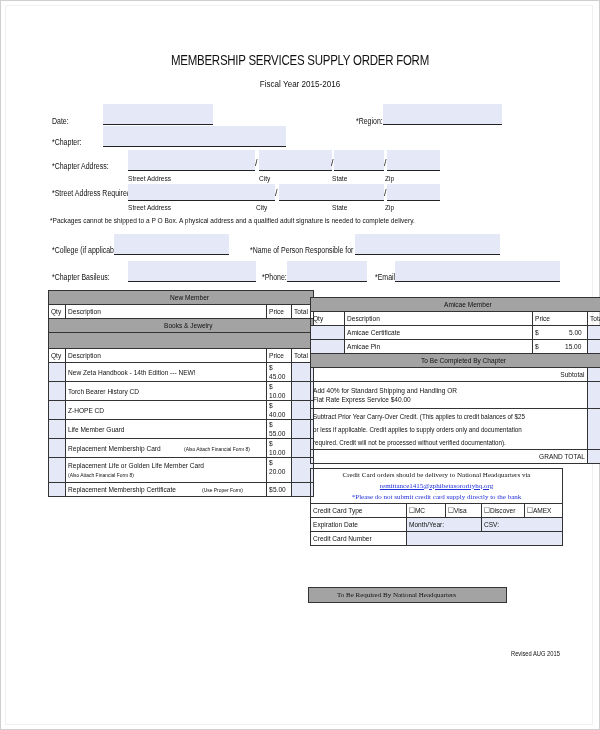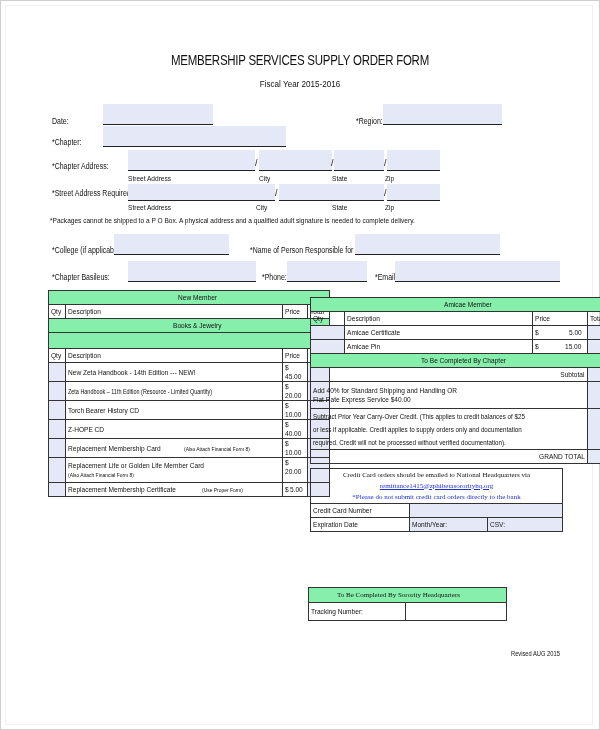--- a/index.html
+++ b/index.html
@@ -8,21 +8,21 @@
   .frame-inner { position:absolute; left:5px; top:5px; width:586px; height:718px; border:1px solid #f0f0f0; }
   .abs { position:absolute; }
   .title { left:0; width:600px; top:52px; text-align:center; font-size:14px; letter-spacing:-0.3px; transform:scaleX(0.82); }
   .subtitle { left:0; width:600px; top:78px; text-align:center; font-size:9.5px; transform:scaleX(0.85); }
   .lbl { font-size:8.5px; transform-origin:left center; transform:scaleX(0.82); white-space:nowrap; }
   .field { background:#e5e9f7; border-bottom:1px solid #222; }
   .sub { font-size:8px; transform-origin:left center; transform:scaleX(0.82); white-space:nowrap; }
   .slash { font-size:9px; }
   table { border-collapse:collapse; position:absolute; font-size:8px; }
   td { border:1px solid #333; padding:0 2px; height:13px; white-space:nowrap; }
-  .hdr { background:#86efac; text-align:center;padding-left:28px; }
+  .hdr { background:#a3a3a3; text-align:center;padding-left:28px; }
   .qty { background:#e5e9f7; }
   .tot { background:#e5e9f7; }
   .sq { display:inline-block; transform-origin:left center; transform:scaleX(0.82); }
   .small { font-size:6px; }
   .link { color:#1f2fd8; text-decoration:underline; }
   .blue { color:#1f2fd8; }
   .cc td { font-size:8px; }
   .right { text-align:right; }
 </style>
 </head>
@@ -110,34 +110,34 @@
     <td><span class="sq">Total</span></td>
   </tr>
   <tr>
         <td class="qty"></td>
         <td><span class="sq">New Zeta Handbook - 14th Edition --- NEW!</span></td>
         <td><span class="sq">$</span> <span class="sq" style="float:right">45.00</span></td>
         <td class="tot"></td>
       </tr>
   <tr>
         <td class="qty"></td>
-        <td><span class="sq" style="transform:scaleX(0.68)">Zeta Handbook – 11th Edition (Resource - Limited Quantity)</span></td>
-        <td><span class="sq">$</span> <span class="sq" style="float:right">20.00</span></td>
-        <td class="tot"></td>
-      </tr>
-  <tr>
-        <td class="qty"></td>
         <td><span class="sq">Torch Bearer History CD</span></td>
         <td><span class="sq">$</span> <span class="sq" style="float:right">10.00</span></td>
         <td class="tot"></td>
       </tr>
   <tr>
         <td class="qty"></td>
         <td><span class="sq">Z-HOPE CD</span></td>
         <td><span class="sq">$</span> <span class="sq" style="float:right">40.00</span></td>
+        <td class="tot"></td>
+      </tr>
+  <tr>
+        <td class="qty"></td>
+        <td><span class="sq">Life Member Guard</span></td>
+        <td><span class="sq">$</span> <span class="sq" style="float:right">55.00</span></td>
         <td class="tot"></td>
       </tr>
   <tr>
         <td class="qty"></td>
         <td><span class="sq">Replacement Membership Card</span> <span class="sq small">(Also Attach Financial Form 8)</span></td>
         <td><span class="sq">$</span> <span class="sq" style="float:right">10.00</span></td>
         <td class="tot"></td>
       </tr>
   <tr>
         <td class="qty" style="height:24px"></td>
@@ -209,46 +209,49 @@
   <colgroup>
       <col style="width:99px">
       <col style="width:42px">
       <col style="width:37px">
       <col style="width:37px">
       <col style="width:38px">
     </colgroup>
   <tbody>
       <tr>
     <td colspan="5" style="text-align:center;height:34px;line-height:11px;font-family:'Liberation Serif',serif;font-size:7px;">
-      <div>Credit Card orders should be emailed to National Headquarters via</div>
+      <div>Credit Card orders should be delivery to National Headquarters via</div>
       <div class="link">remittance1415@zphibetasororityhq.org</div>
-      <div class="blue">*Please do not submit credit card orders directly to the bank</div>
+      <div class="blue">*Please do not submit credit card supply directly to the bank</div>
     </td>
   </tr>
   <tr>
-    <td><span class="sq">Credit Card Number</span></td>
-    <td colspan="4" class="qty"></td>
+    <td><span class="sq">Credit Card Type</span></td>
+    <td><span class="sq">☐<span>MC</span></span></td>
+    <td><span class="sq">☐<span>Visa</span></span></td>
+    <td><span class="sq">☐<span>Discover</span></span></td>
+    <td><span class="sq">☐<span>AMEX</span></span></td>
   </tr>
   <tr>
     <td><span class="sq">Expiration Date</span></td>
     <td colspan="2" class="qty"><span class="sq">Month/Year:</span></td>
     <td colspan="2" class="qty"><span class="sq">CSV:</span></td>
   </tr>
+  <tr>
+    <td><span class="sq">Credit Card Number</span></td>
+    <td colspan="4" class="qty"></td>
+  </tr>
 </tbody>
   </table>
 
 <table style="left:308px;top:587px;width:199px;">
   <colgroup>
       <col style="width:97px">
       <col style="width:102px">
     </colgroup>
   <tbody>
       <tr>
-        <td colspan="2" class="hdr" style="text-align:left;font-family:'Liberation Serif',serif;font-size:7px;height:14px">To Be Completed By Sorority Headquarters</td>
-      </tr>
-  <tr>
-        <td style="height:17px"><span class="sq">Tracking Number:</span></td>
-        <td></td>
+        <td colspan="2" class="hdr" style="text-align:left;font-family:'Liberation Serif',serif;font-size:7px;height:14px">To Be Required By National Headquarters</td>
       </tr>
 </tbody>
   </table>
 
 <div class="abs sub" style="left:511px;top:650px;font-size:7px;">Revised AUG 2015</div>
 
 </body></html>

